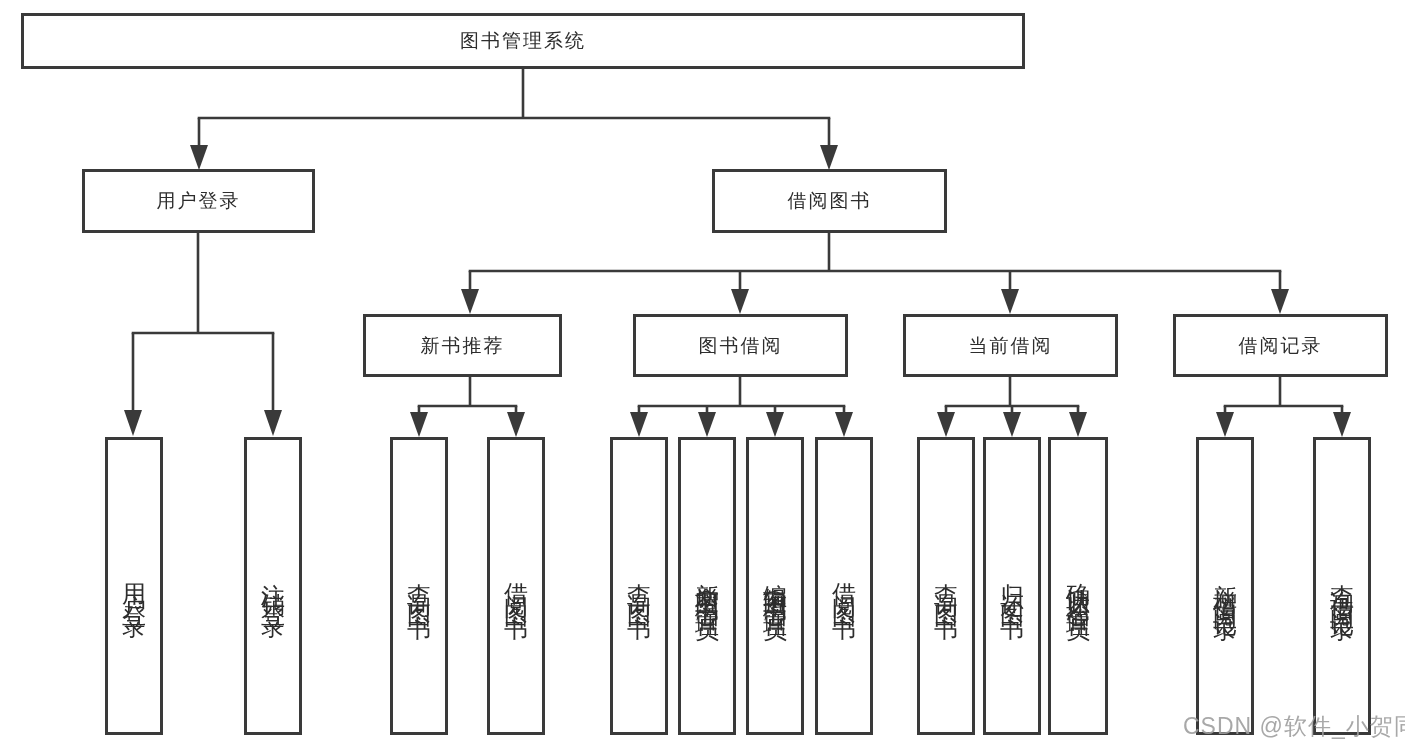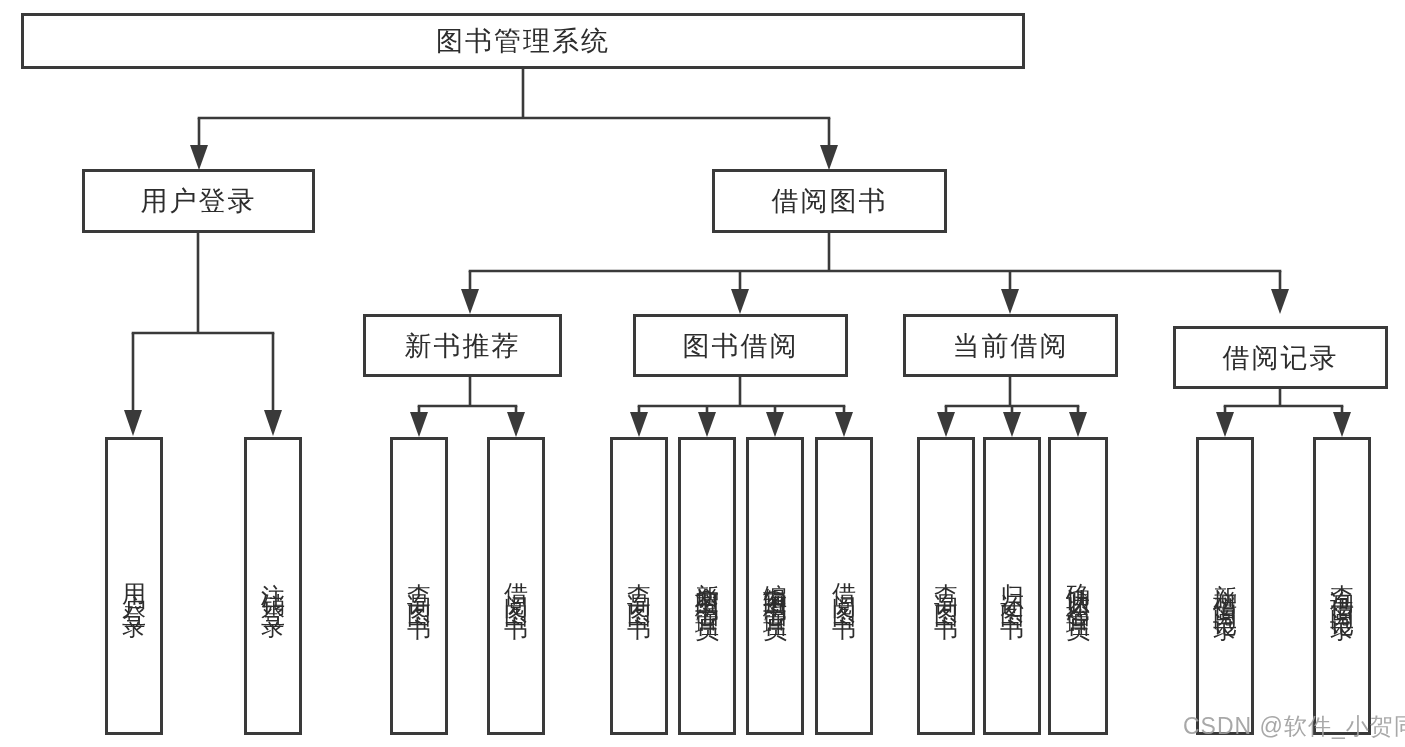--- a/index.html
+++ b/index.html
@@ -24,21 +24,21 @@
   svg.connectors polygon { fill: #3a3a3a; stroke: none; }
 
   .node {
     position: absolute;
     background: #ffffff;
     border: 3px solid #3a3a3a;
     display: flex;
     align-items: center;
     justify-content: center;
     z-index: 2;
-    font-size: 27px;
+    font-size: 19px;
     letter-spacing: 2px;
     color: #2d2d2d;
   }
   .leaf {
     position: absolute;
     top: 437px;
     height: 298px;
     background: #ffffff;
     border: 3px solid #3a3a3a;
     display: flex;
@@ -163,21 +163,21 @@
 
   <div class="node" style="left:363px; top:314px; width:199px; height:63px;">
     <span>新书推荐</span>
   </div>
   <div class="node" style="left:903px; top:314px; width:215px; height:63px;">
     <span>当前借阅</span>
   </div>
   <div class="node" style="left:633px; top:314px; width:215px; height:63px;">
     <span>图书借阅</span>
   </div>
-  <div class="node" style="left:1173px; top:314px; width:215px; height:63px;margin-top:12px;">
+  <div class="node" style="left:1173px; top:314px; width:215px; height:63px;">
     <span>借阅记录</span>
   </div>
 
   <div class="leaf" style="left:105px; width:58px;">
     <span class="vtext ls4">用户登录</span>
   </div>
   <div class="leaf" style="left:244px; width:58px;">
     <span class="vtext ls4">注销登录</span>
   </div>
 

